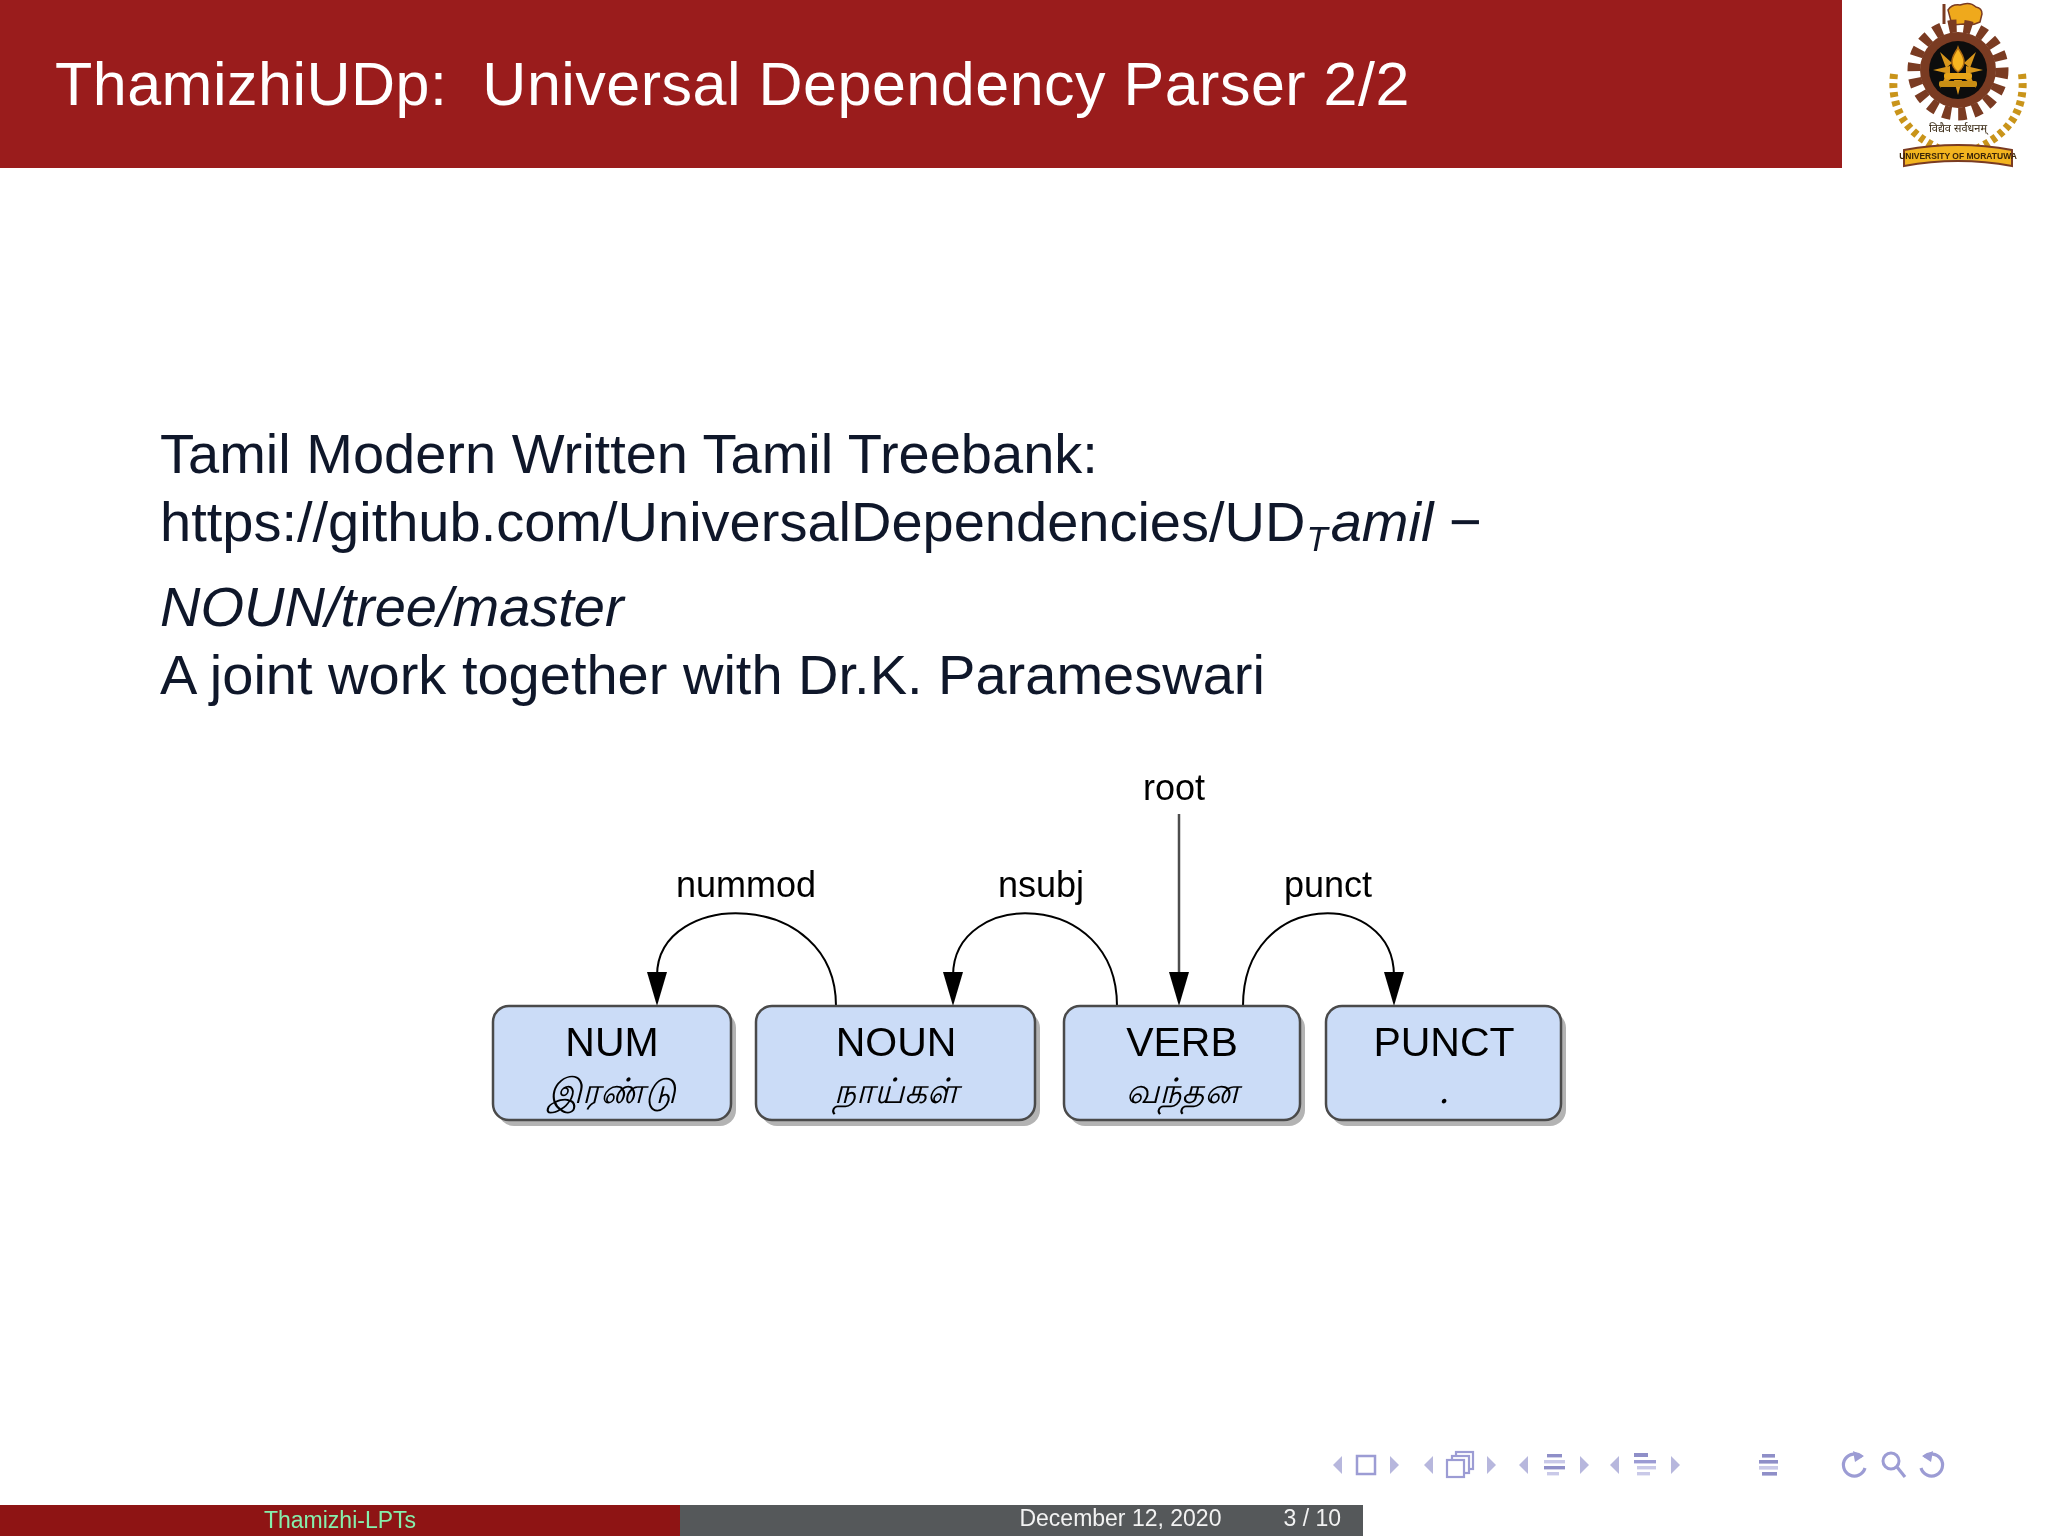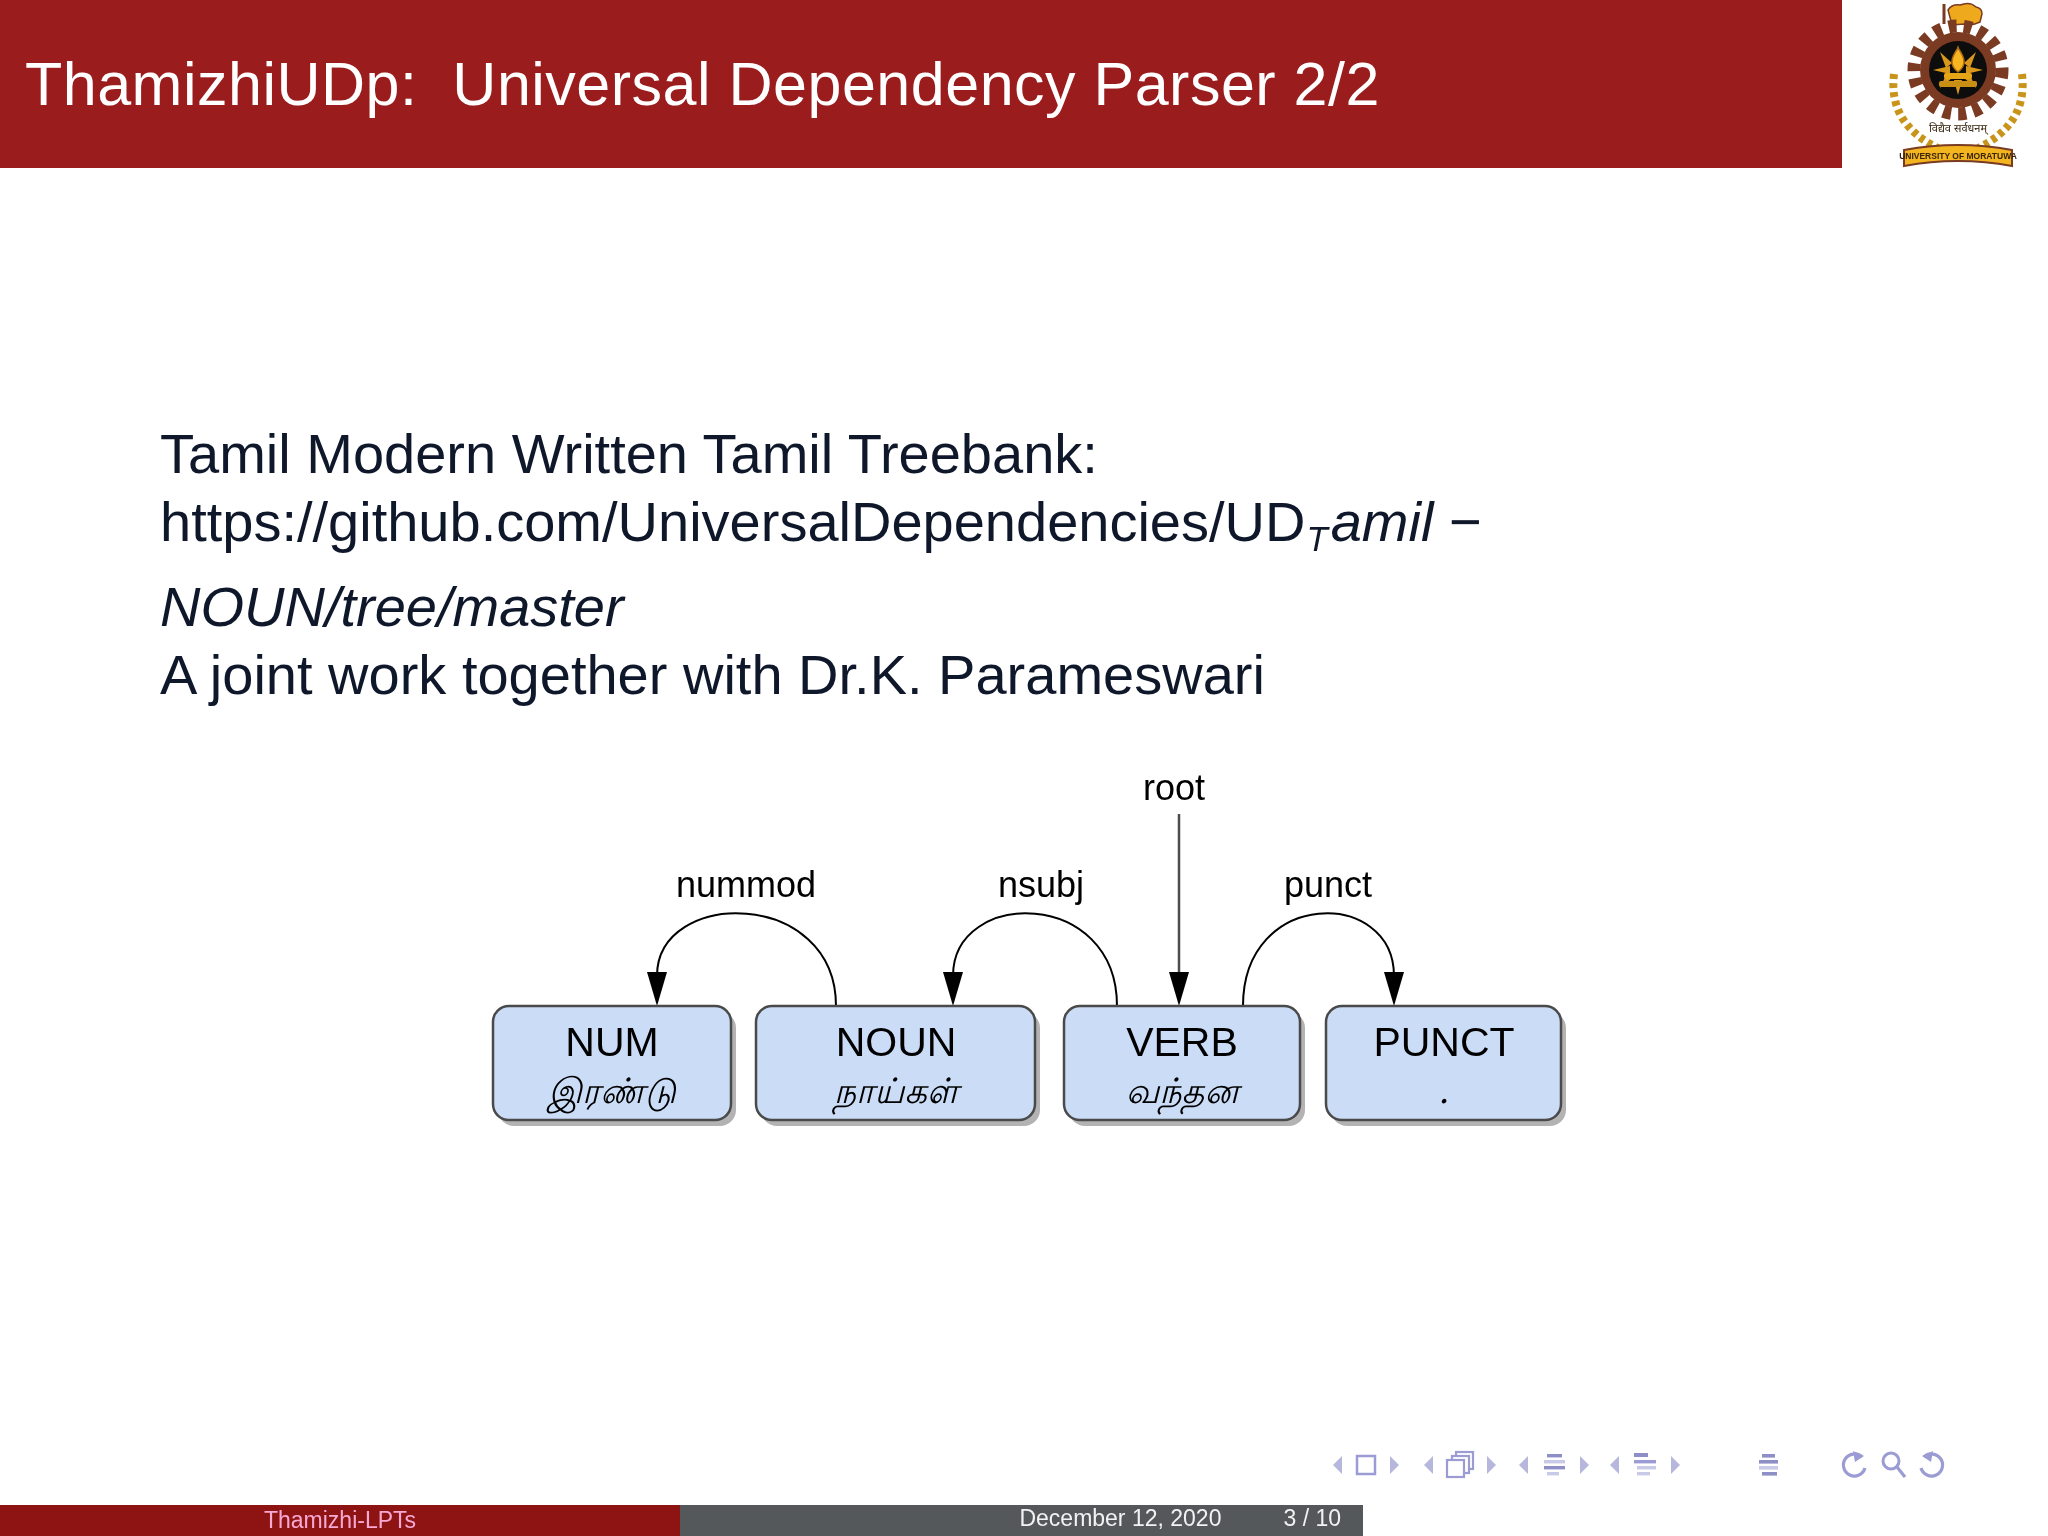--- a/index.html
+++ b/index.html
@@ -4,21 +4,21 @@
 <style>
   html,body { margin:0; padding:0; background:#ffffff; }
   body { width:2048px; height:1536px; overflow:hidden;
          font-family:"Liberation Sans", sans-serif; }
   .slide { position:relative; width:2048px; height:1536px; background:#ffffff; }
 
   
   .header { position:absolute; left:0; top:0; width:1842px; height:168px;
             background:#9a1c1c; display:flex; align-items:center; }
   .header .title { color:#ffffff; font-size:61px; letter-spacing:0.5px;
-                   padding-left:25px; white-space:pre; font-weight:normal; }
+                   padding-left:55px; white-space:pre; font-weight:normal; }
 
   
   .logo { position:absolute; left:1878px; top:2px; width:160px; height:180px; }
 
   
   .body-text { position:absolute; left:160px; top:420px; width:1400px;
                font-size:56px; line-height:68px; color:#0f172a; }
   .ital { font-style:italic; }
   .sub  { font-style:italic; font-size:0.62em; vertical-align:-0.28em;
           margin:0 3px 0 1px; }
@@ -38,21 +38,21 @@
   .navbar { position:absolute; left:1330px; top:1445px; height:40px;
             display:flex; align-items:center; }
   .nav-group { display:flex; align-items:center; gap:9px; }
   .navbar svg { display:block; }
 
   
   .footer { position:absolute; left:0; top:1505px; width:2048px; height:31px;
             display:flex; font-size:23px; }
   .f-left  { width:685px; background:#cbd3cb; color:#262626;
              display:flex; align-items:center; justify-content:center; }
-  .f-mid   { width:680px; background:#8e1414; color:#f9a8d4;
+  .f-mid   { width:680px; background:#8e1414; color:#86efac;
              display:flex; align-items:center; justify-content:center; }
   .f-right { width:683px; background:#55585a; color:#f2f2f2;
              display:flex; align-items:flex-start; justify-content:flex-end;
              gap:62px; padding-right:22px; box-sizing:border-box; }
 </style>
 </head>
 <body>
 
 <div class="slide">
 

